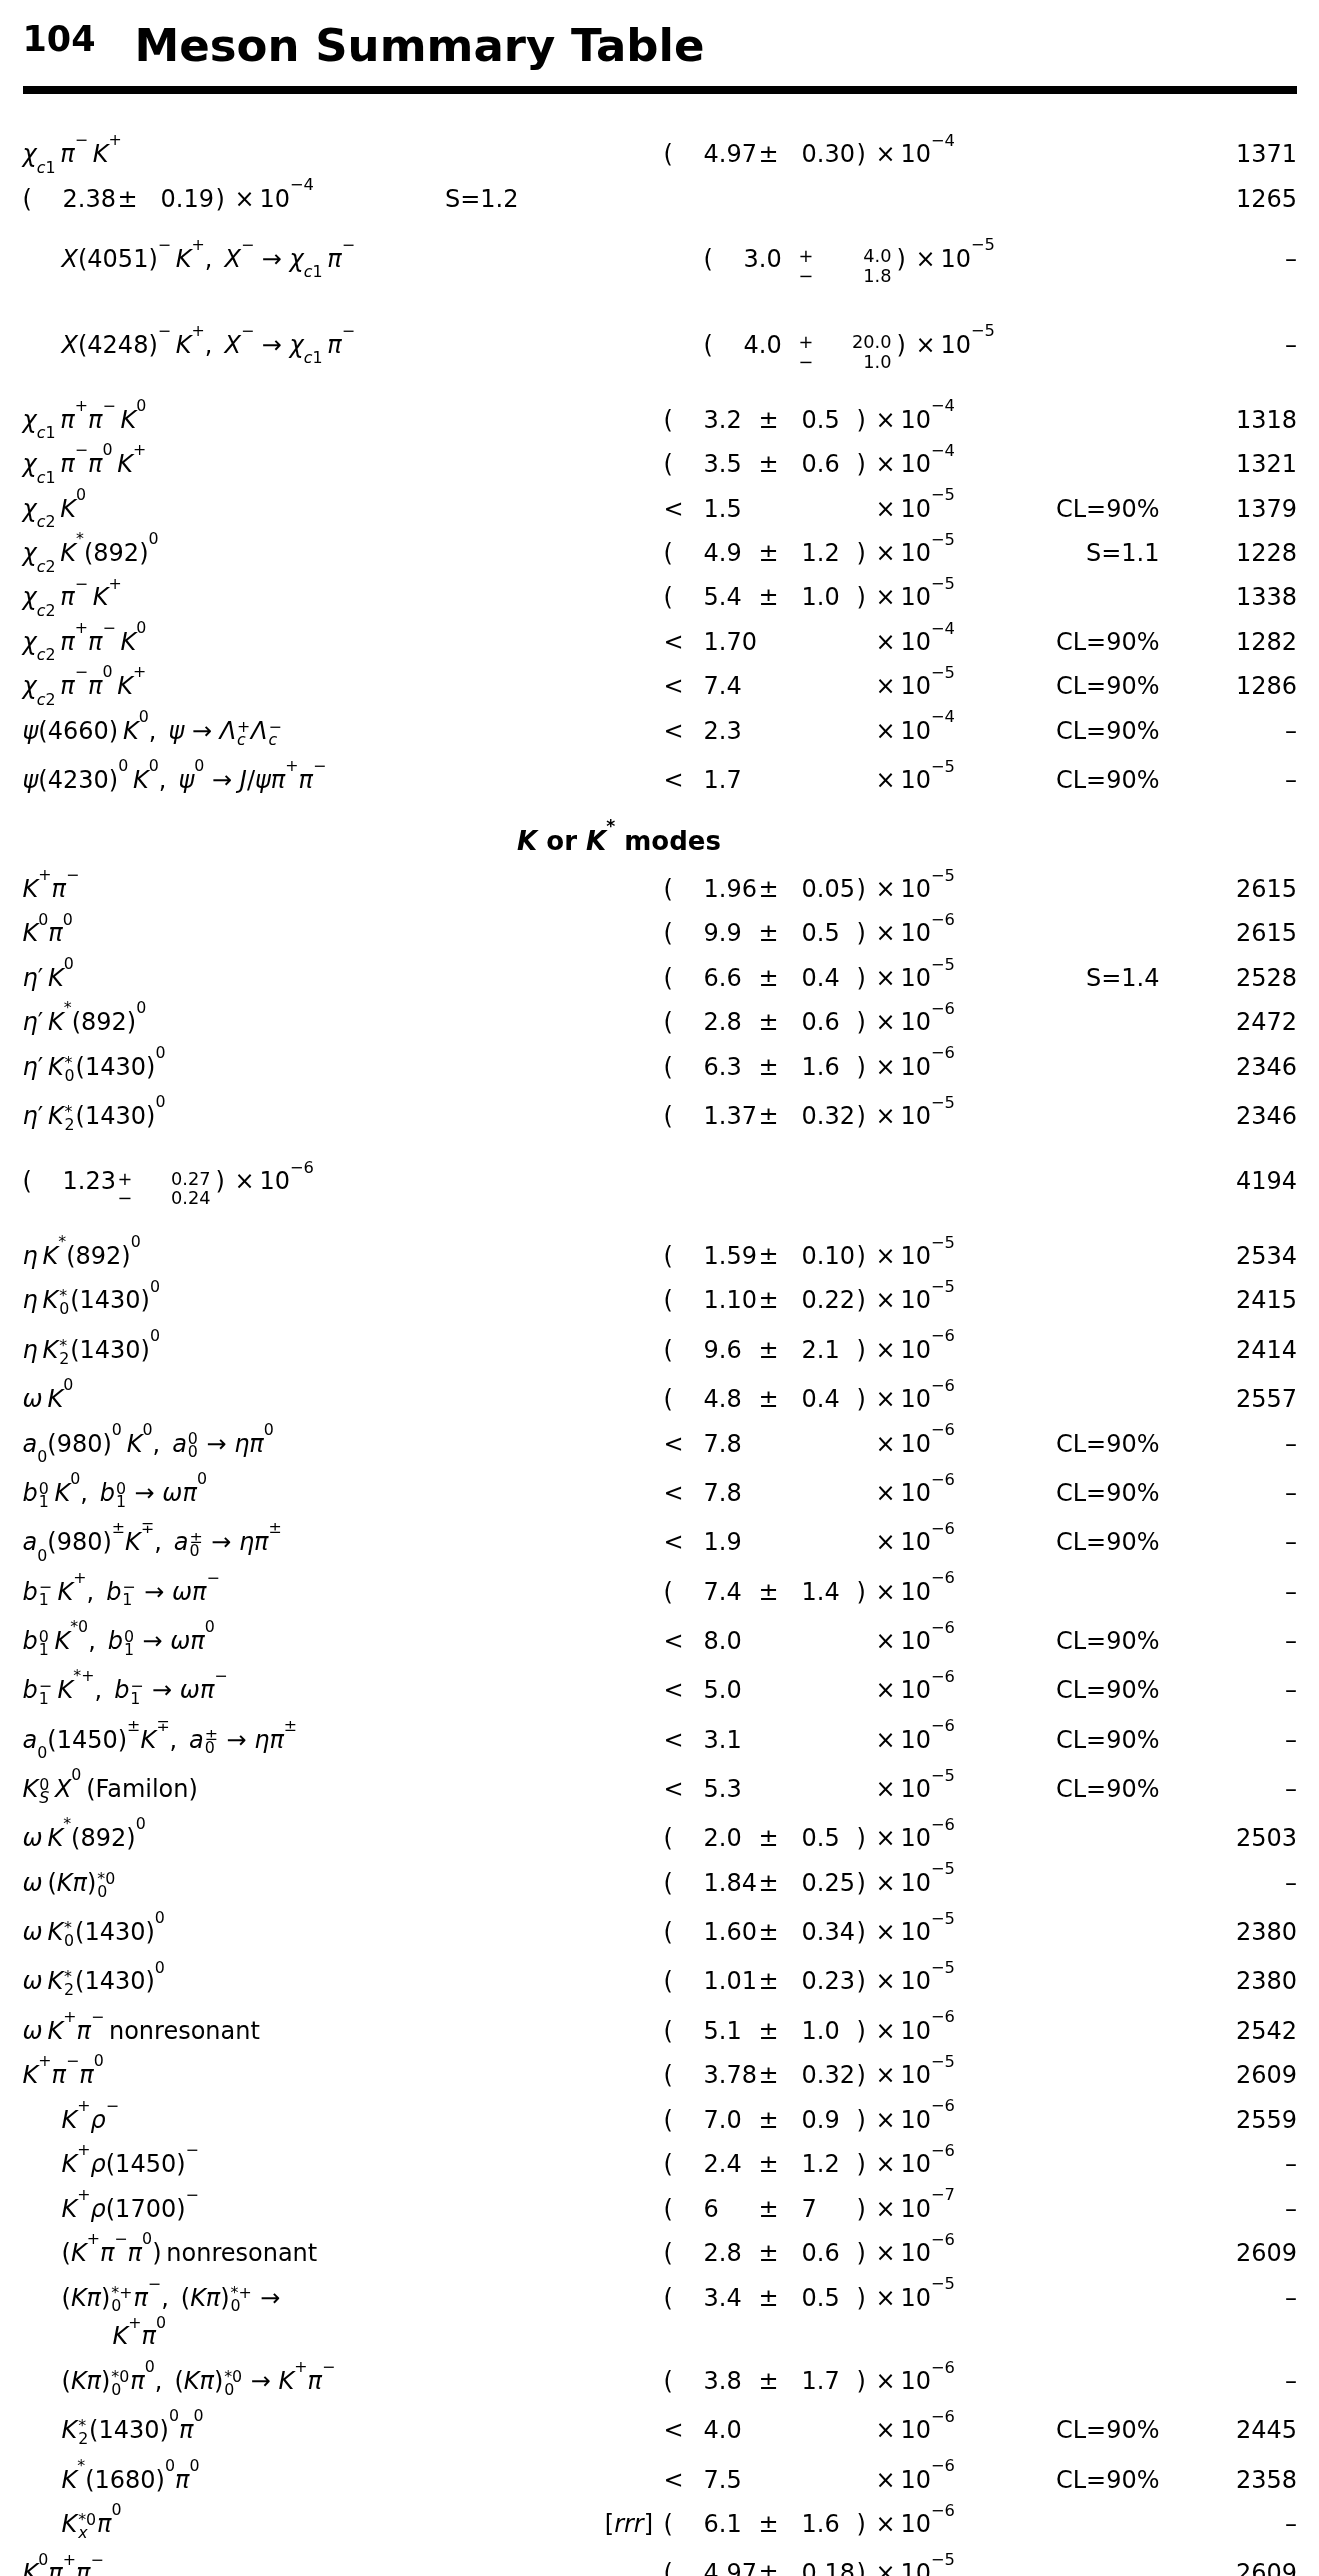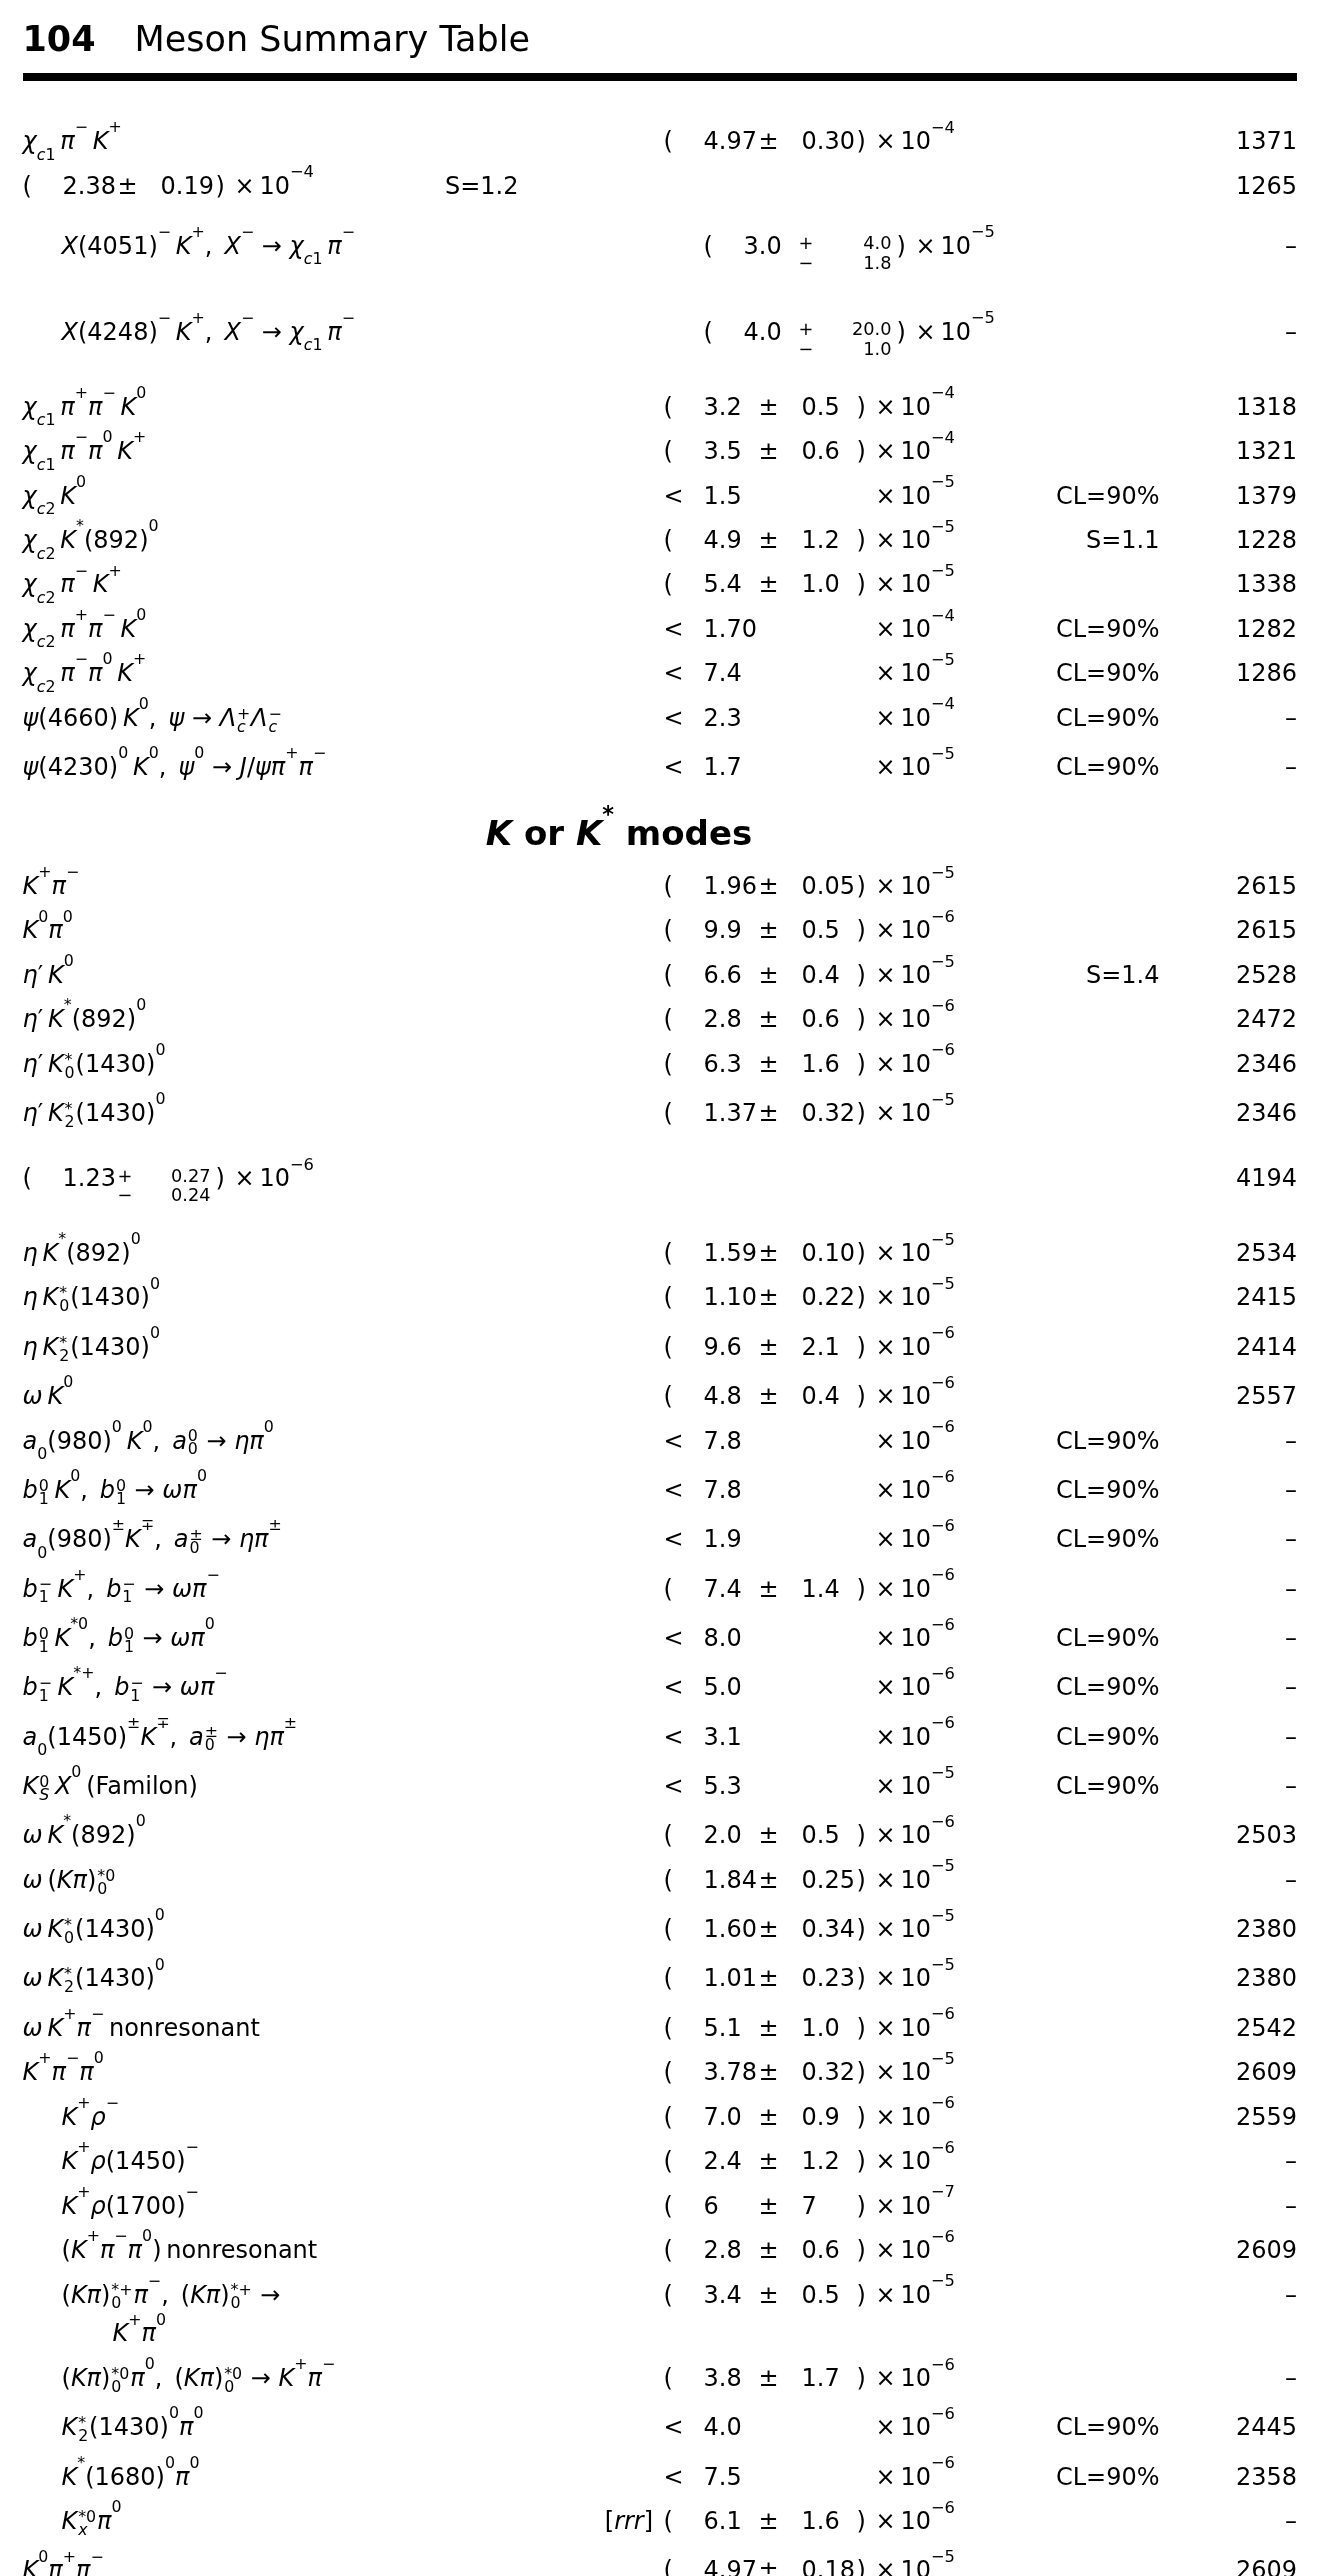--- a/index.html
+++ b/index.html
@@ -1,20 +1,20 @@
 <!DOCTYPE html>
 <html style="font-size:14px"><head>
 <meta charset="utf-8">
 <style>
   html,body{margin:0;padding:0;background:#fff;color:#000;}
   body{width:1320px;font-family:"DejaVu Sans",sans-serif;font-size:24px;}
   .page{padding:14px 23px 36px 22.5px;box-sizing:border-box;min-height:2576px;}
   .hdr{display:flex;align-items:flex-start;padding-top:5.2px;}
   .pageno{font-weight:bold;font-size:35px;flex:0 0 112px;}
-  .title{font-size:35px;}
+  .title{font-size:45px;font-weight:bold;}
   .rule{height:7.8px;background:#000;margin-top:14px;}
   .tbl{margin-top:38px;}
   .row{display:flex;align-items:baseline;line-height:1.42;padding:5.2px 0;}
   .tall{padding:16.4px 0;margin:4.3px 0;gap:40px;}
   .mode{flex:0 0 641px;white-space:nowrap;box-sizing:border-box;overflow:visible;}
   .mode.ind{padding-left:39px;}
   .cont{display:inline-block;margin-left:51px;}
   i{font-style:italic;}
   sup{font-size:0.66em;position:relative;top:-0.5em;line-height:0;}
   sub{font-size:0.66em;position:relative;top:0.3em;line-height:0;}
@@ -30,21 +30,21 @@
   .err{flex:0 0 55px;}
   .cl{flex:0 0 19px;}
   .exp{flex:1;}
   .exp sup{font-size:0.68em;top:-0.45em;}
   
   .vstk{display:inline-flex;flex-direction:column;font-size:0.74em;line-height:1.1;position:relative;top:-0.25em;vertical-align:baseline;}
   .vstk span{display:block;}
   .vstk.rt{align-items:flex-end;width:50px;}
   .note{flex:0 0 157px;text-align:right;white-space:nowrap;}
   .pcol{flex:1;text-align:right;white-space:nowrap;}
-  .sec-h{width:1193px;text-align:center;font-weight:bold;font-size:34px;margin:24px 0 10.4px 0;}
+  .sec-h{width:1193px;text-align:center;font-weight:bold;font-size:26px;margin:24px 0 10.4px 0;}
 </style>
 </head>
 <body>
 
 <div class="page">
   <div class="hdr">
     <div class="pageno">104</div>
     <div class="title">Meson Summary Table</div>
   </div>
   <div class="rule"></div>

